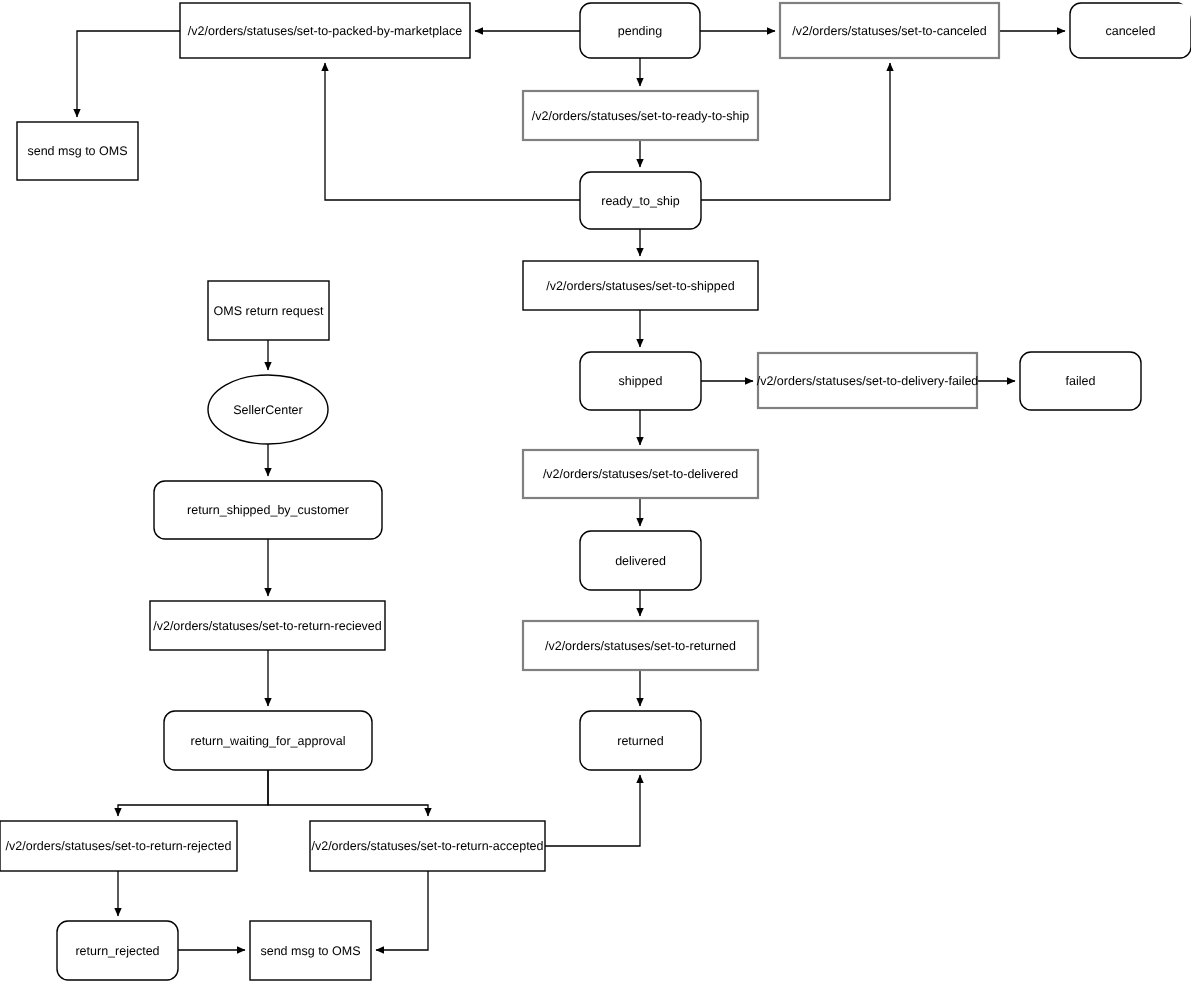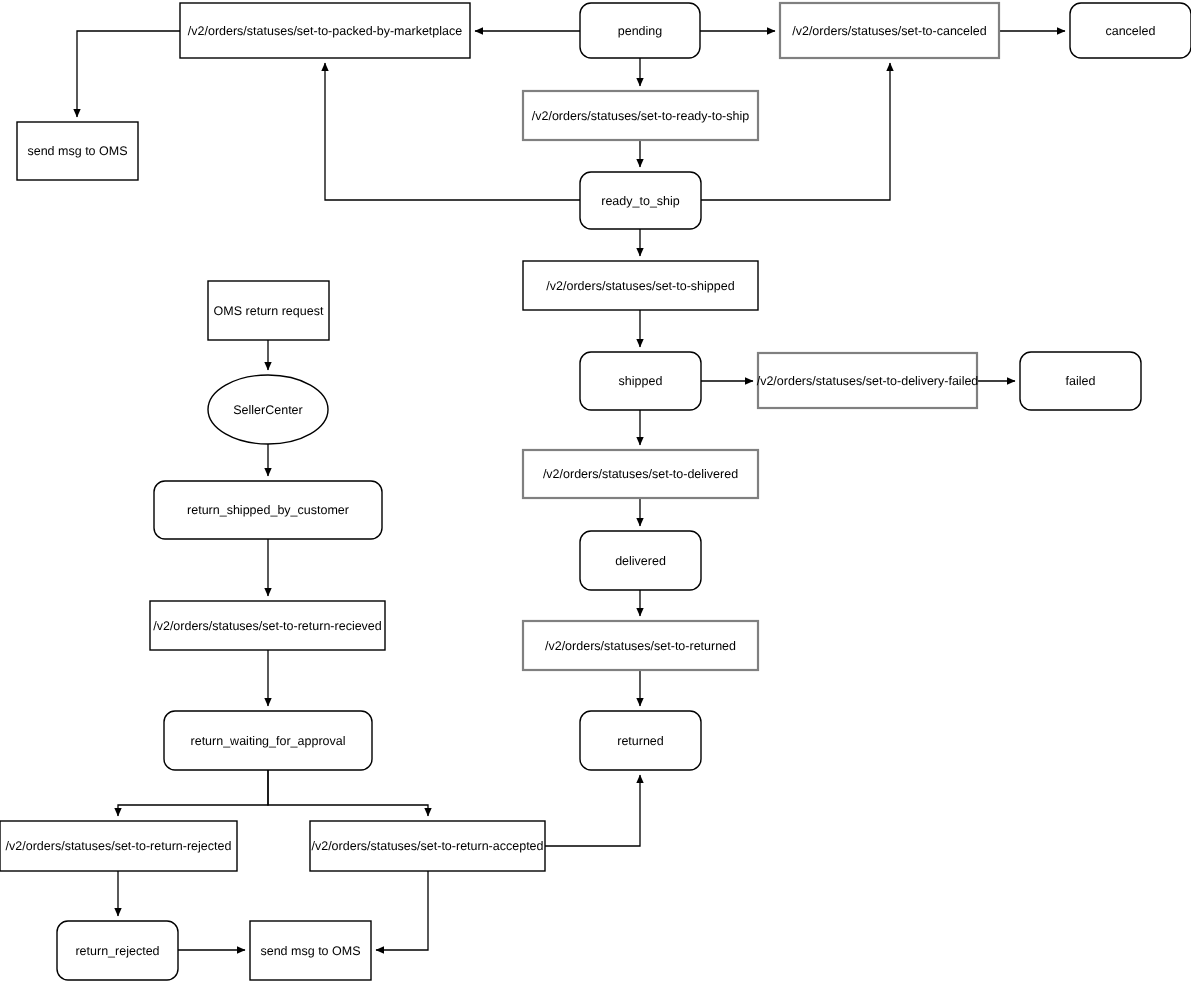--- a/index.html
+++ b/index.html
@@ -9,20 +9,21 @@
   }
   body {
     font-family: "Liberation Sans", sans-serif;
   }
   #diagram-root {
     position: relative;
     width: 1191px;
     height: 982px;
     background: #ffffff;
     overflow: hidden;
+    border-radius: 21px;
   }
   svg.flow {
     display: block;
     width: 1191px;
     height: 982px;
     shape-rendering: geometricPrecision;
     text-rendering: geometricPrecision;
   }
   svg.flow text {
     font-family: "Liberation Sans", sans-serif;

